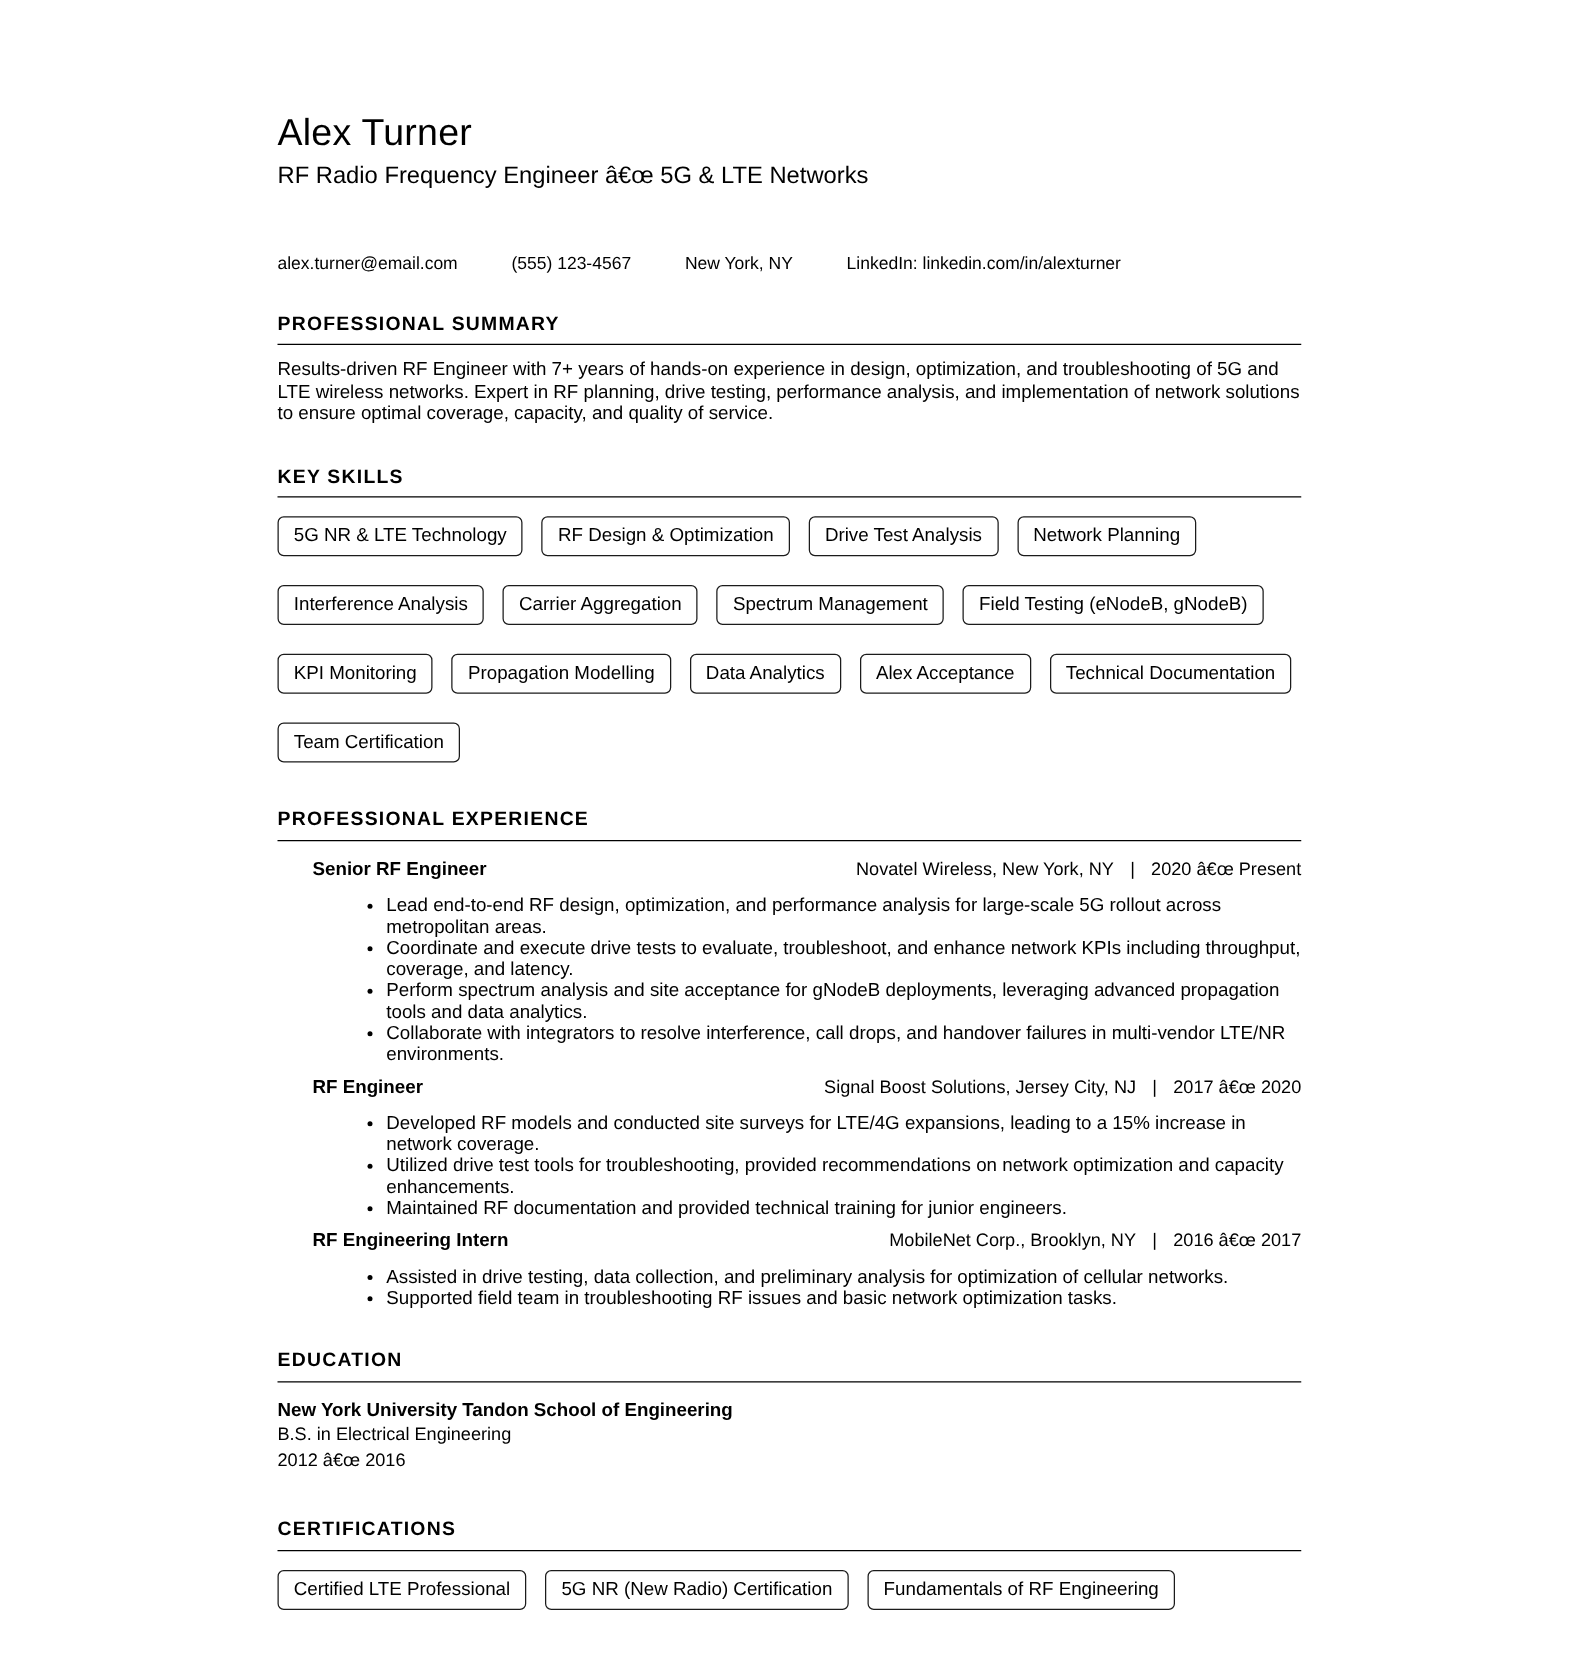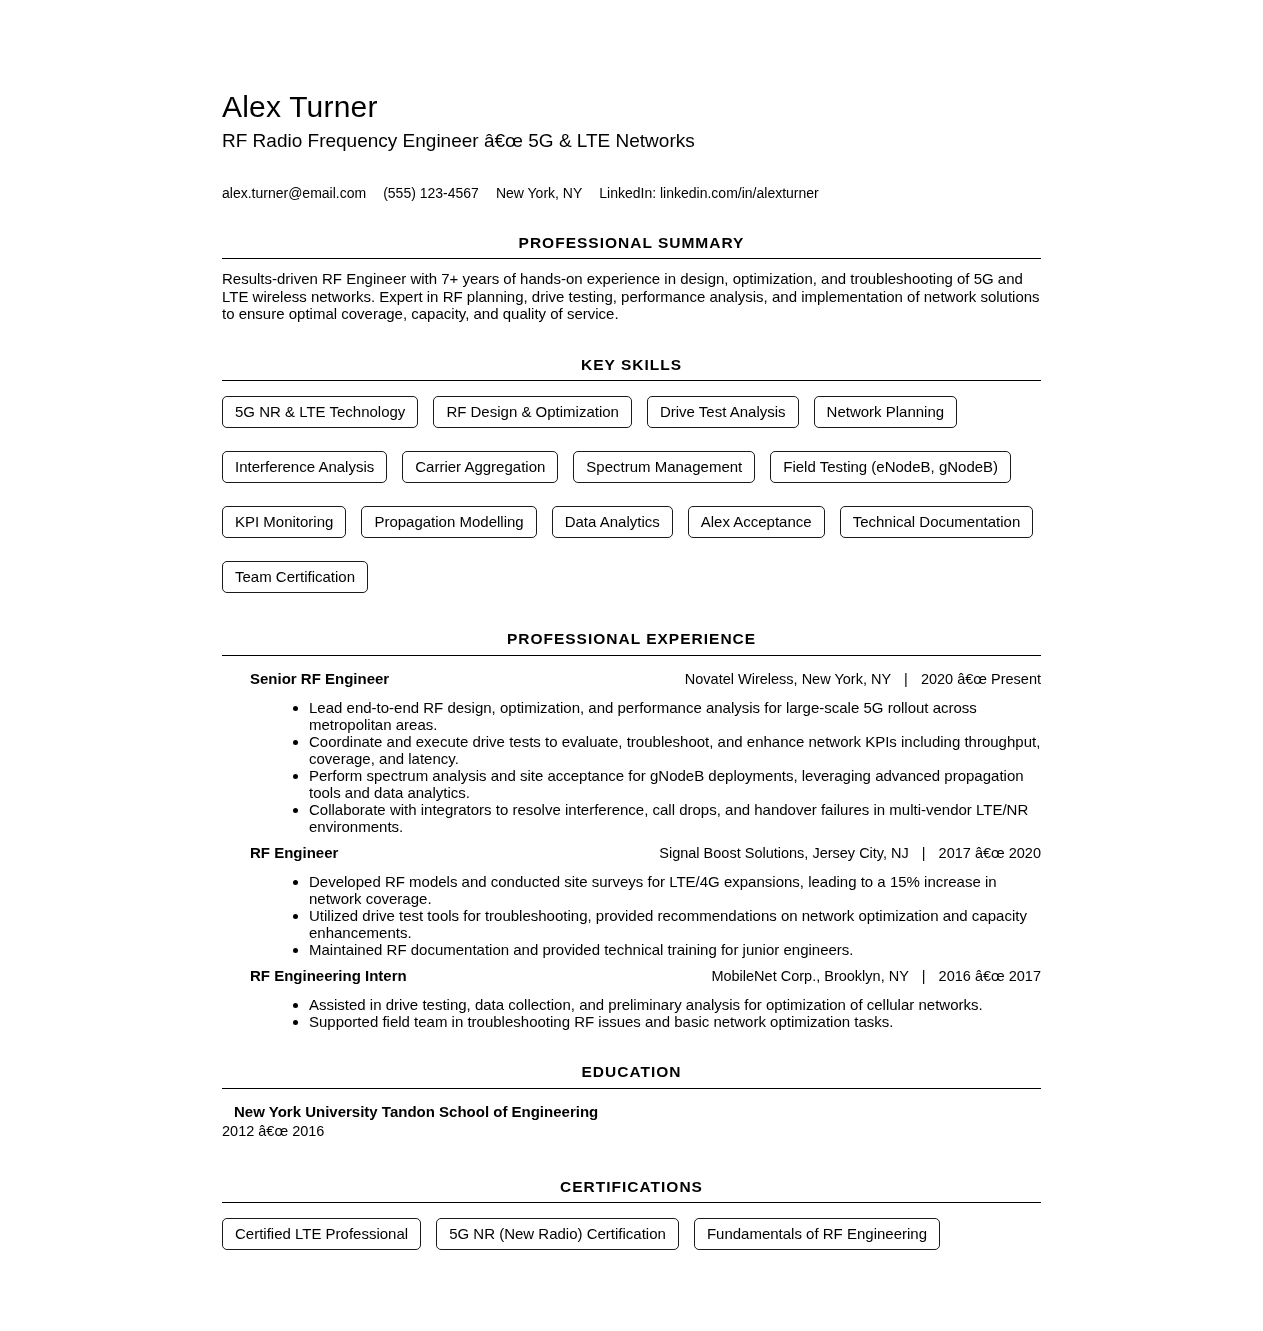--- a/index.html
+++ b/index.html
@@ -28,34 +28,33 @@
     line-height: 1.1;
     letter-spacing: 0.2px;
   }
   .subtitle {
     font-size: 19px;
     margin-top: 7px;
     line-height: 1.2;
   }
   .contact-row {
     display: flex;
-    gap: 17px;
+    gap: 43px;
     font-size: 14px;
-    margin-top: 32px;
+    margin-top: 49px;
   }
   
   h2.sec {
     font-size: 15.5px;
     font-weight: bold;
     letter-spacing: 1px;
     margin: 33px 0 0 0;
     padding-bottom: 6px;
     border-bottom: 1px solid #000;
     line-height: 1.2;
-    text-align: center;
   }
   section[data-name="section-experience"] h2.sec,
   section[data-name="section-certifications"] h2.sec {
     margin-top: 37px;
   }
   
   .summary-text {
     font-size: 15px;
     line-height: 17.5px;
     margin: 11px 0 0 0;
@@ -104,21 +103,20 @@
   }
   .job li {
     font-size: 15px;
     line-height: 17px;
   }
   
   .edu-school {
     font-weight: bold;
     font-size: 15px;
     margin-top: 14px;
-    margin-left: 12px;
   }
   .edu-line {
     font-size: 14.5px;
     margin-top: 3.5px;
     line-height: 1.2;
   }
 </style>
 </head>
 <body>
 
@@ -202,20 +200,21 @@
       <ul data-name="job-bullet-list">
         <li data-name="job-bullet">Assisted in drive testing, data collection, and preliminary analysis for optimization of cellular networks.</li>
         <li data-name="job-bullet">Supported field team in troubleshooting RF issues and basic network optimization tasks.</li>
       </ul>
     </div>
   </section>
 
   <section data-name="section-education">
     <h2 class="sec" data-name="section-heading-education">EDUCATION</h2>
     <div class="edu-school" data-name="education-school">New York University Tandon School of Engineering</div>
+    <div class="edu-line" data-name="education-degree">B.S. in Electrical Engineering</div>
     <div class="edu-line" data-name="education-dates">2012 â€œ 2016</div>
   </section>
 
   <section data-name="section-certifications">
     <h2 class="sec" data-name="section-heading-certifications">CERTIFICATIONS</h2>
     <div class="pills" data-name="certification-pill-list">
       <span class="pill" data-name="certification-pill">Certified LTE Professional</span>
       <span class="pill" data-name="certification-pill">5G NR (New Radio) Certification</span>
       <span class="pill" data-name="certification-pill">Fundamentals of RF Engineering</span>
     </div>

